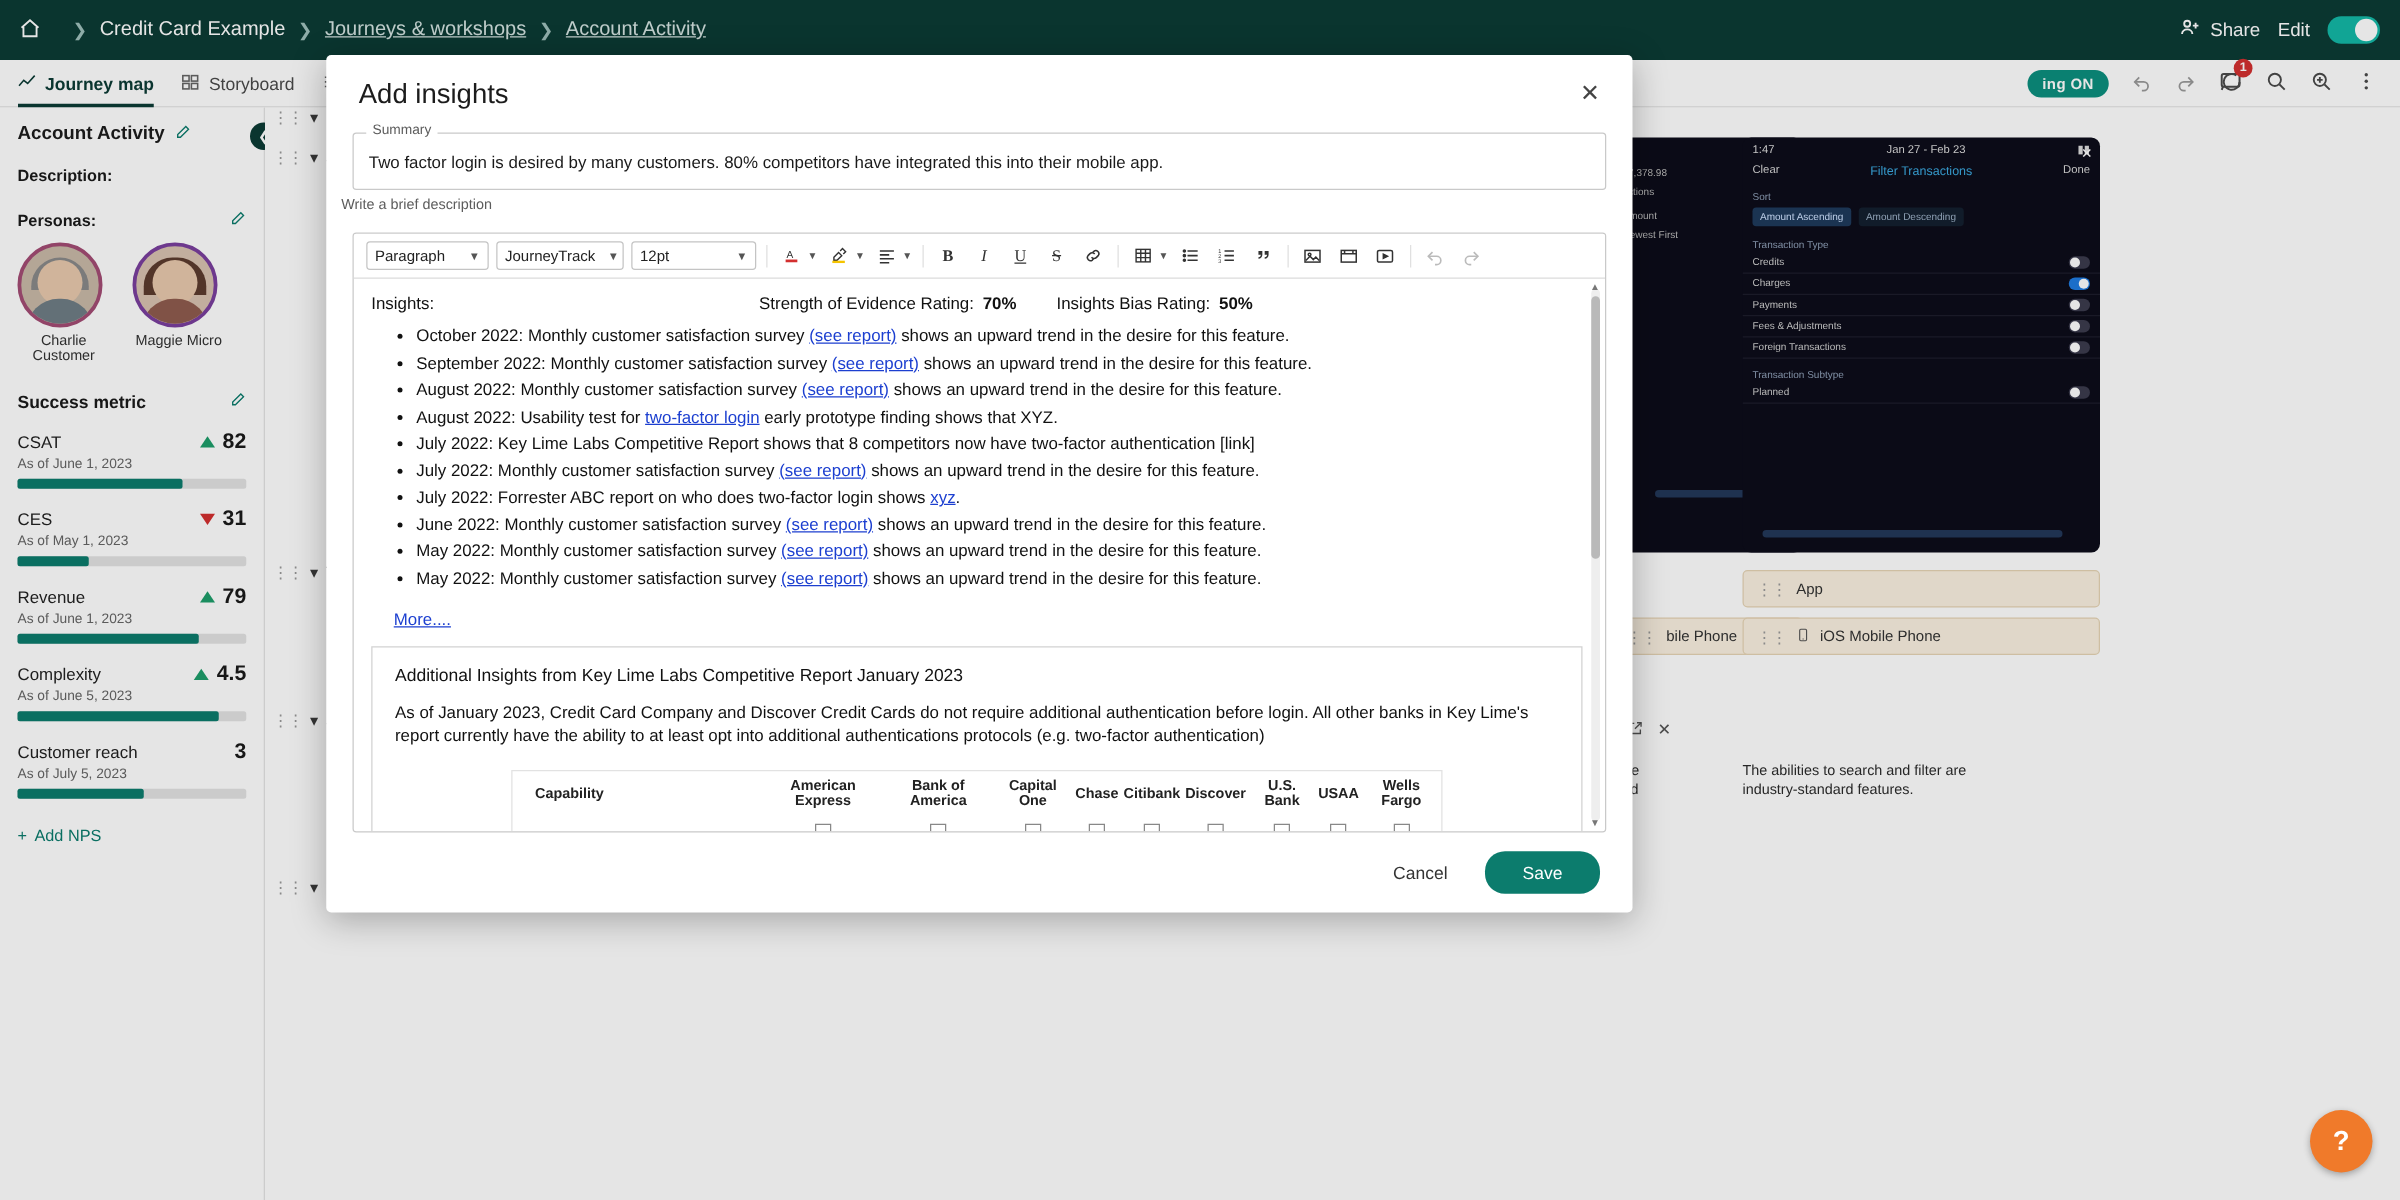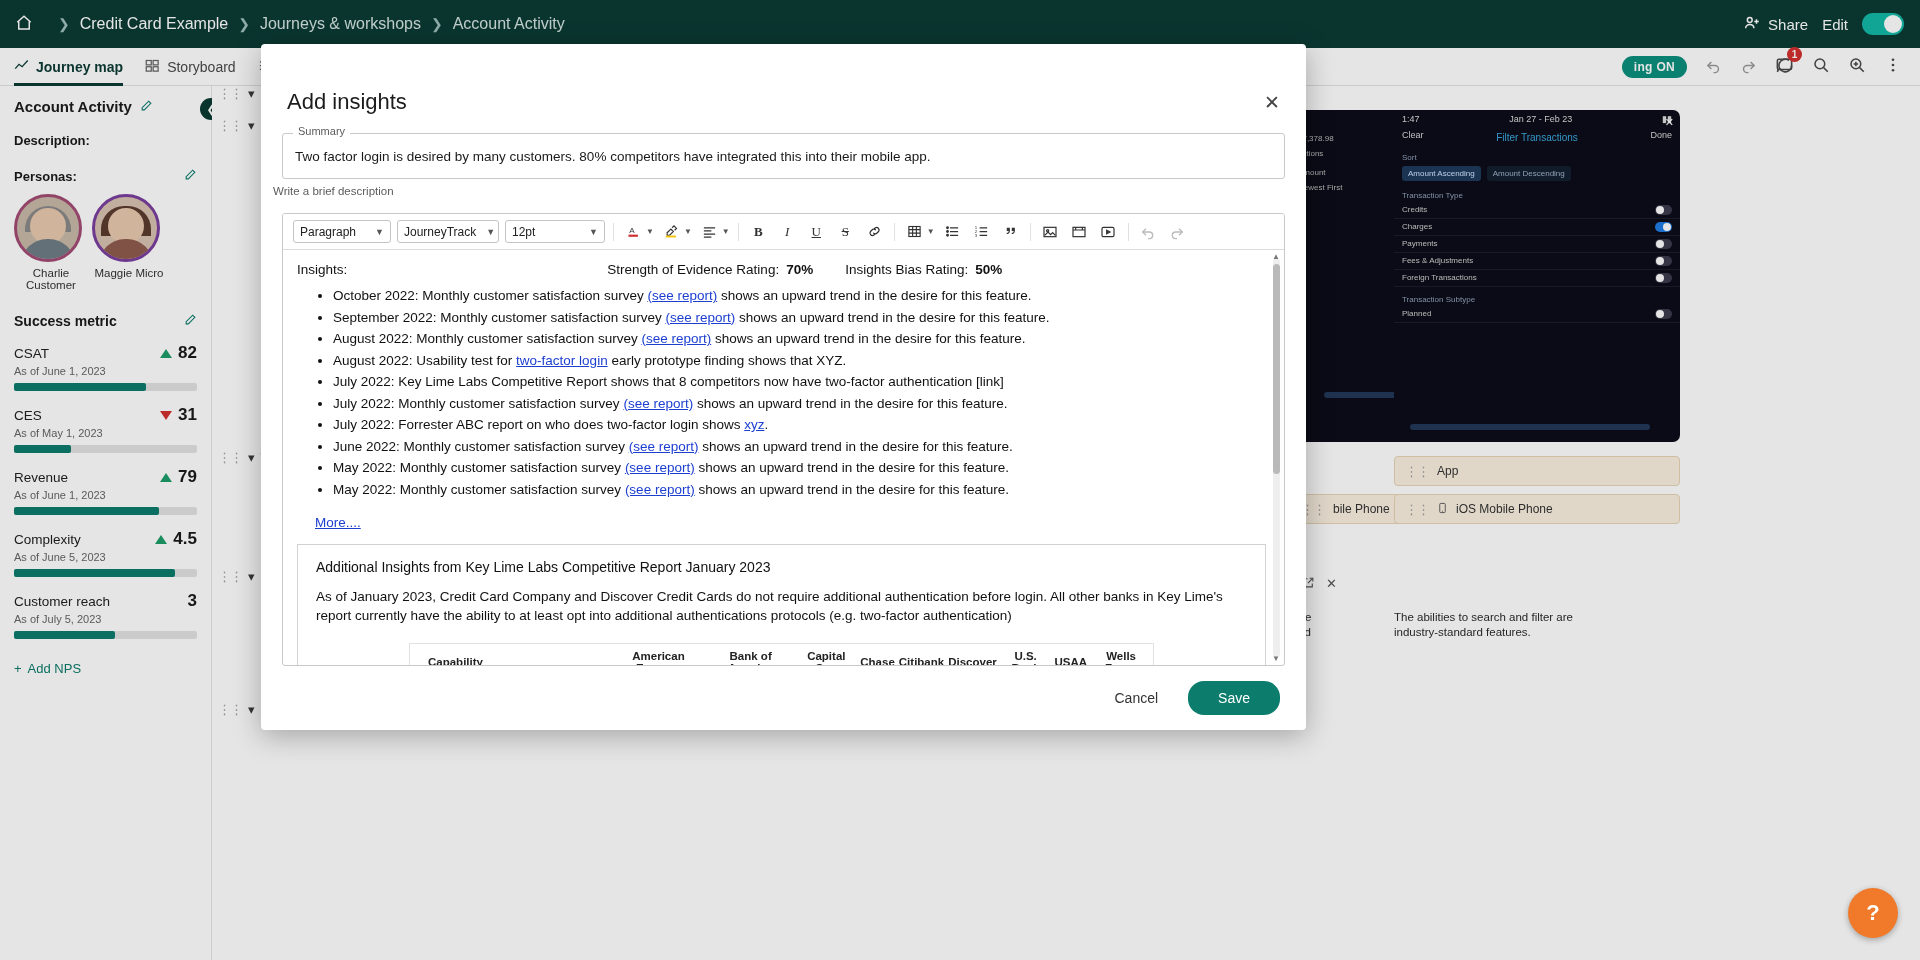--- a/index.html
+++ b/index.html
@@ -18,21 +18,21 @@
   .topbar {
     position:absolute; top:0; left:0; width:1920px; height:48px;
     background:#0c3b35; color:#fff;
     display:flex; align-items:center;
   }
   .home-btn {
     width:48px; height:48px; display:flex; align-items:center; justify-content:center;
   }
   .crumb-sep { color:#9fc0bb; font-size:14px; padding:0 10px; }
   .crumb { color:#ffffff; font-size:16px; white-space:nowrap; }
-  .crumb.muted { color:#d5e5e2; }
+  .crumb.muted { color:#d5e5e2;text-decoration:underline; }
   .topbar-right { margin-left:auto; display:flex; align-items:center; gap:14px; padding-right:16px; }
   .share-btn { display:flex; align-items:center; gap:7px; color:#fff; font-size:15px; }
   .edit-label { color:#fff; font-size:15px; }
   .toggle {
     width:42px; height:22px; border-radius:11px; background:#14b8a6; position:relative;
   }
   .toggle:after {
     content:""; position:absolute; right:2px; top:2px; width:18px; height:18px;
     border-radius:50%; background:#fff;
   }
@@ -65,21 +65,21 @@
   }
   .sb-title-row { display:flex; align-items:center; gap:8px; }
   .sb-title { font-size:15px; font-weight:bold; color:#1c1c1c; }
   .sb-collapse {
     position:absolute; right:-11px; top:12px; width:22px; height:22px; border-radius:50%;
     background:#0c3b35; color:#fff; display:flex; align-items:center; justify-content:center;
     font-size:11px;
   }
   .sb-h { font-size:13px; font-weight:bold; margin:18px 0 6px; }
   .sb-p { font-size:12.5px; line-height:17px; color:#2c2c2c; }
-  .personas { display:flex; gap:4px; margin-top:10px; }
+  .personas { display:flex; gap:18px; margin-top:10px; }
   .persona { text-align:center; width:74px; }
   .pav {
     width:68px; height:68px; border-radius:50%; border:3px solid #a34c74;
     background:#c9b9a8; overflow:hidden; position:relative;
   }
   .pav.p2 { border-color:#7a3f9d; background:#d9c2b0; }
   .pav .face { position:absolute; left:50%; top:46%; transform:translate(-50%,-50%);
       width:36px; height:36px; border-radius:50%; background:#e8c9ad; }
   .pav .hair { position:absolute; left:50%; top:14%; transform:translateX(-50%);
       width:46px; height:26px; border-radius:23px 23px 0 0; background:#8a8a8a; }
@@ -124,21 +124,21 @@
   }
   .note { position:absolute; font-size:11.5px; line-height:15px; color:#2b2b2b; }
 
   
   .overlay { position:absolute; inset:0; background:rgba(0,0,0,0.10); }
   .modal {
     position:absolute; left:261px; top:44px; width:1045px; height:686px;
     background:#fff; border-radius:4px; box-shadow:0 6px 28px rgba(0,0,0,.28);
     display:flex; flex-direction:column;
   }
-  .modal-head { height:62px; display:flex; align-items:center; padding:12px 26px;margin-top:27px; }
+  .modal-head { height:62px; display:flex; align-items:center; padding:12px 26px; }
   .modal-title { font-size:22px; color:#1c1c1c; }
   .modal-close { margin-left:auto; font-size:19px; color:#444; line-height:1; }
 
   .summary-wrap { margin:0 21px; position:relative; }
   .summary-legend {
     position:absolute; top:-8px; left:11px; background:#fff; padding:0 5px;
     font-size:11px; color:#5c5c5c;
   }
   .summary-box {
     border:1px solid #c9c9c9; border-radius:3px; height:46px;

